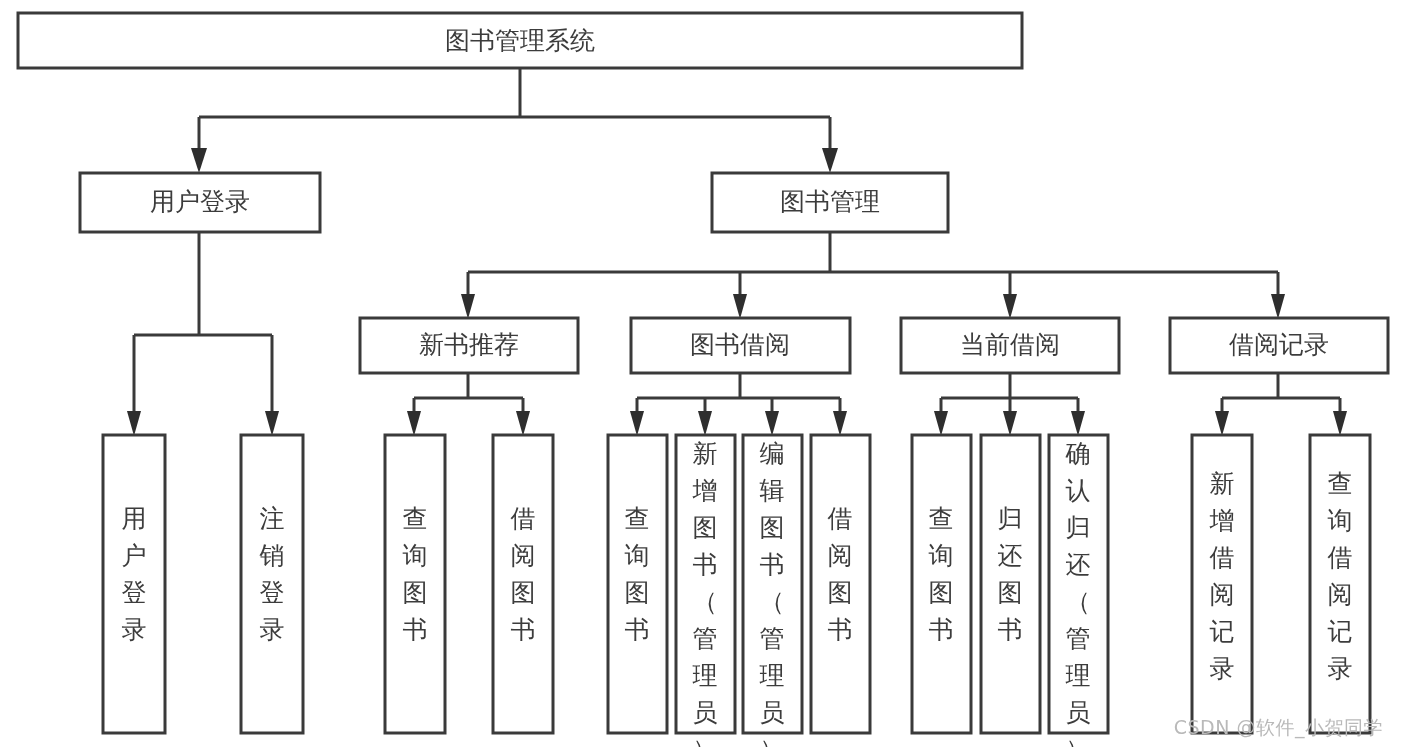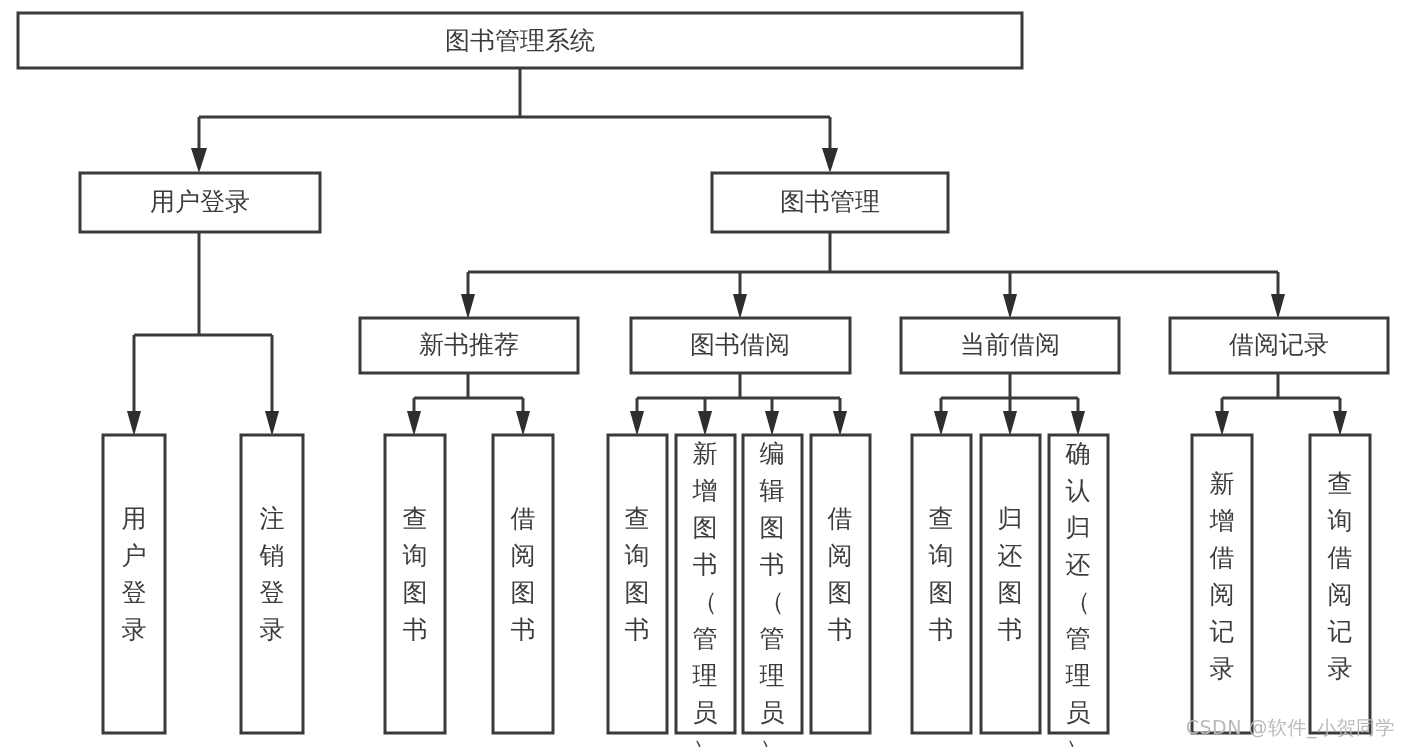--- a/index.html
+++ b/index.html
@@ -50,21 +50,21 @@
     font-size: 25px;
   }
   .label-v {
     font-size: 25px;
   }
   .label-v tspan {
     text-anchor: middle;
   }
   .watermark {
     position: absolute;
-    right: 10px;
+    right: 22px;
     bottom: 6px;
     font-family: "DejaVu Sans", "Liberation Sans", sans-serif;
     font-size: 19px;
     color: #b9b9b9;
     letter-spacing: 0.5px;
     white-space: nowrap;
     user-select: none;
   }
 </style>
 </head>

